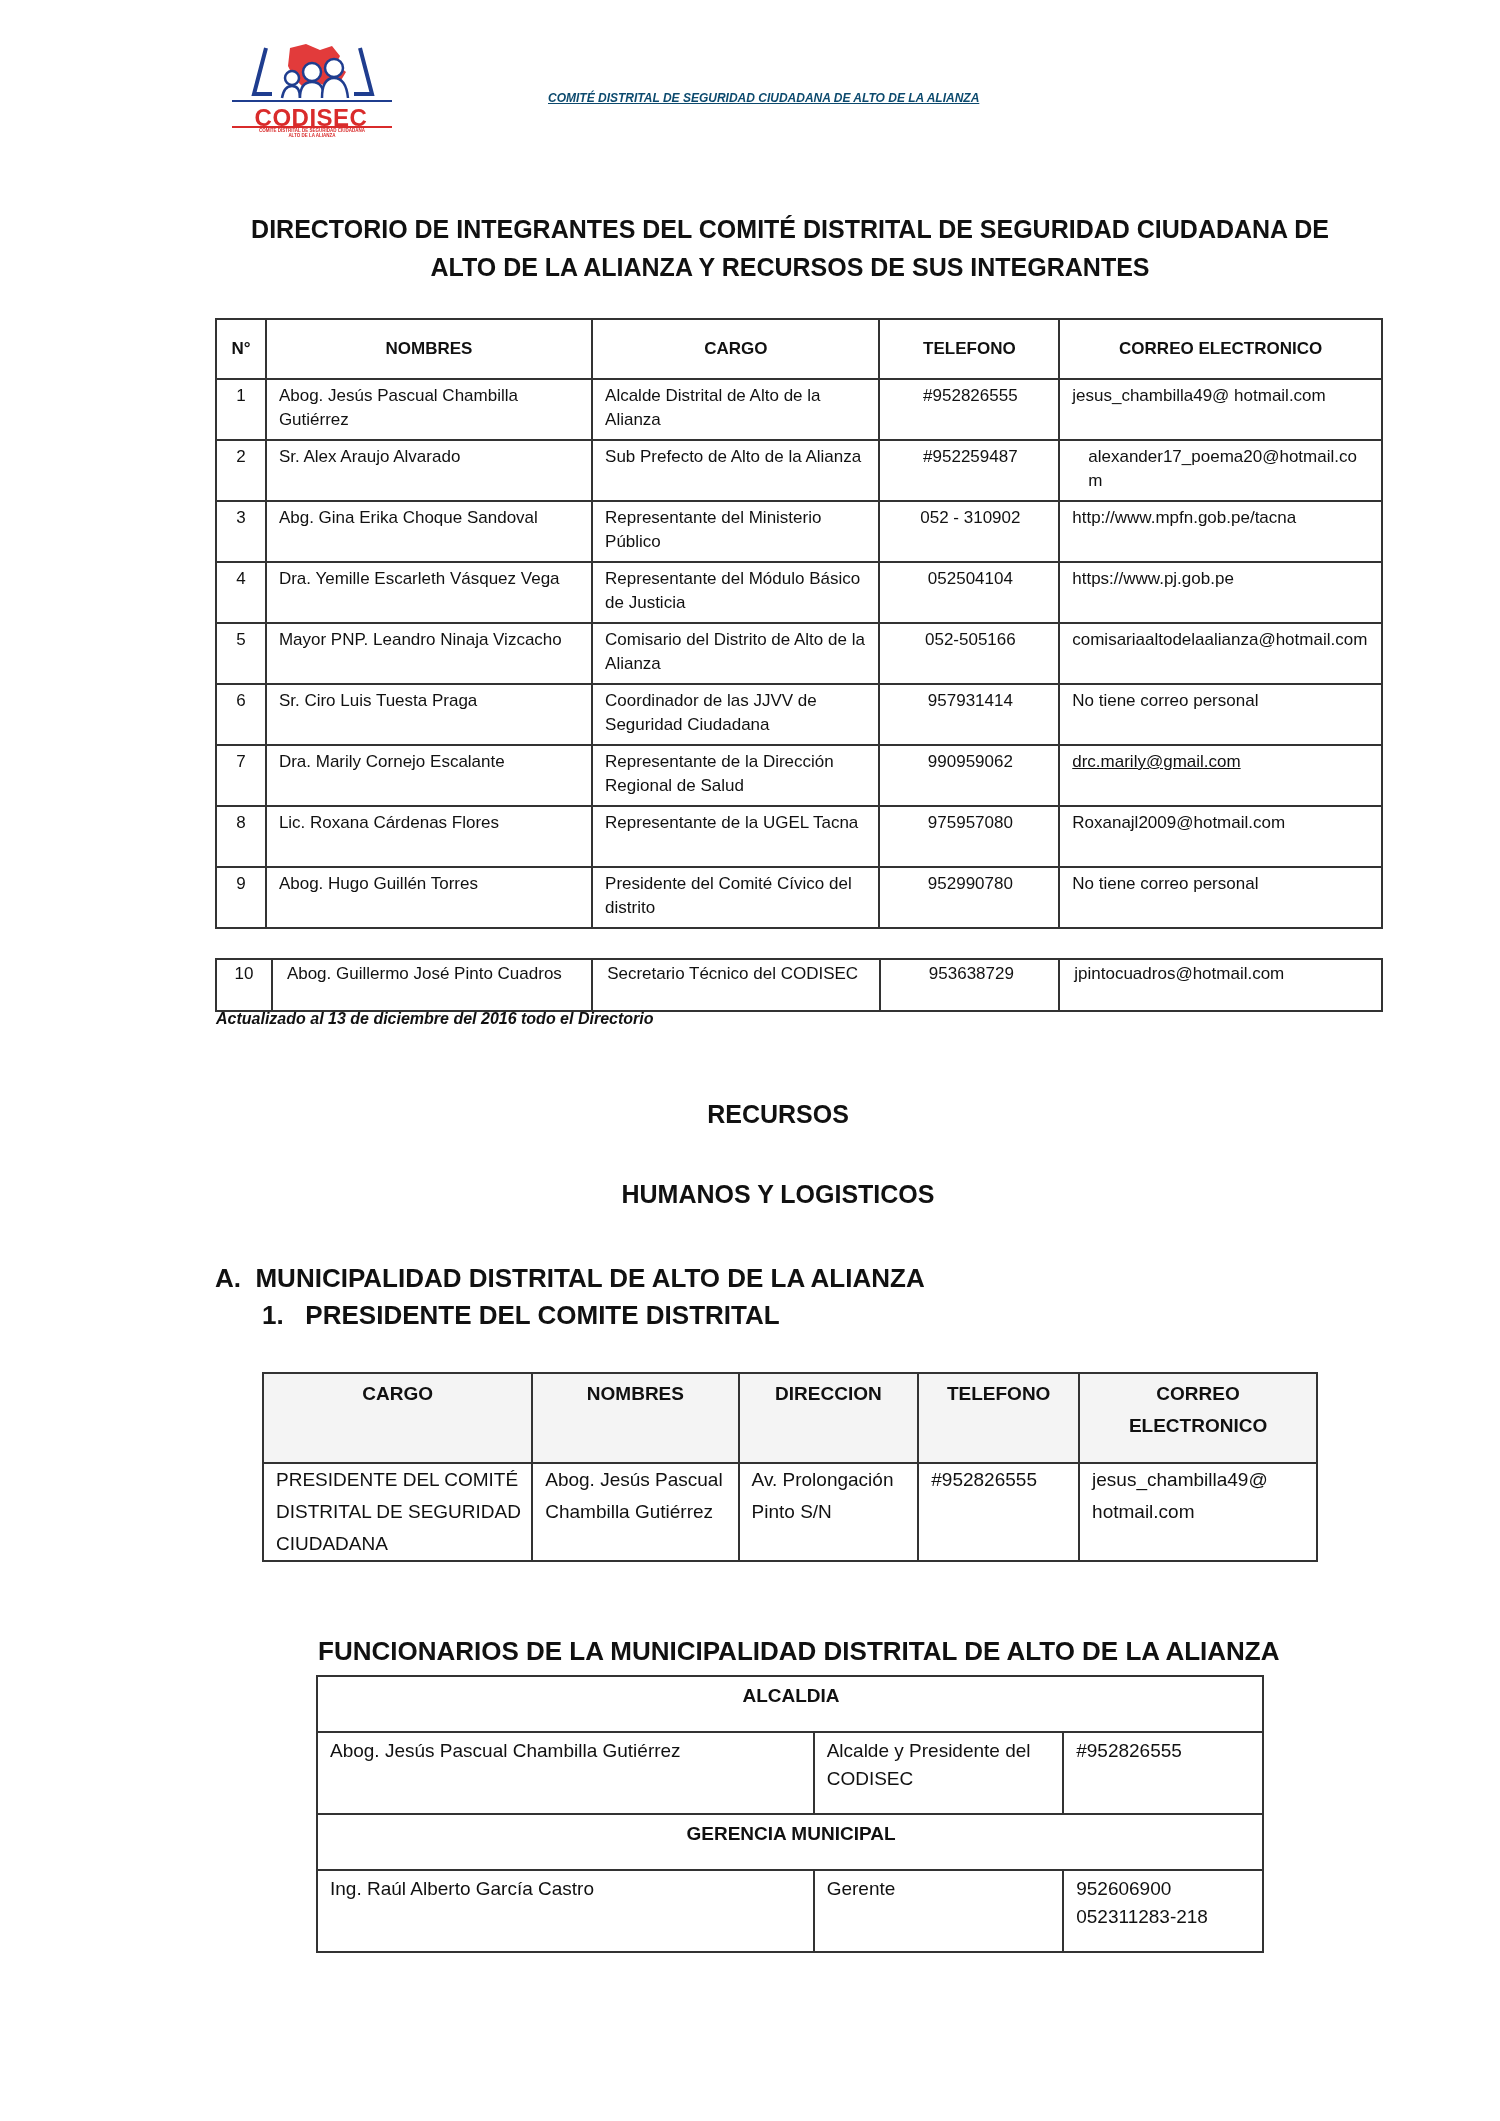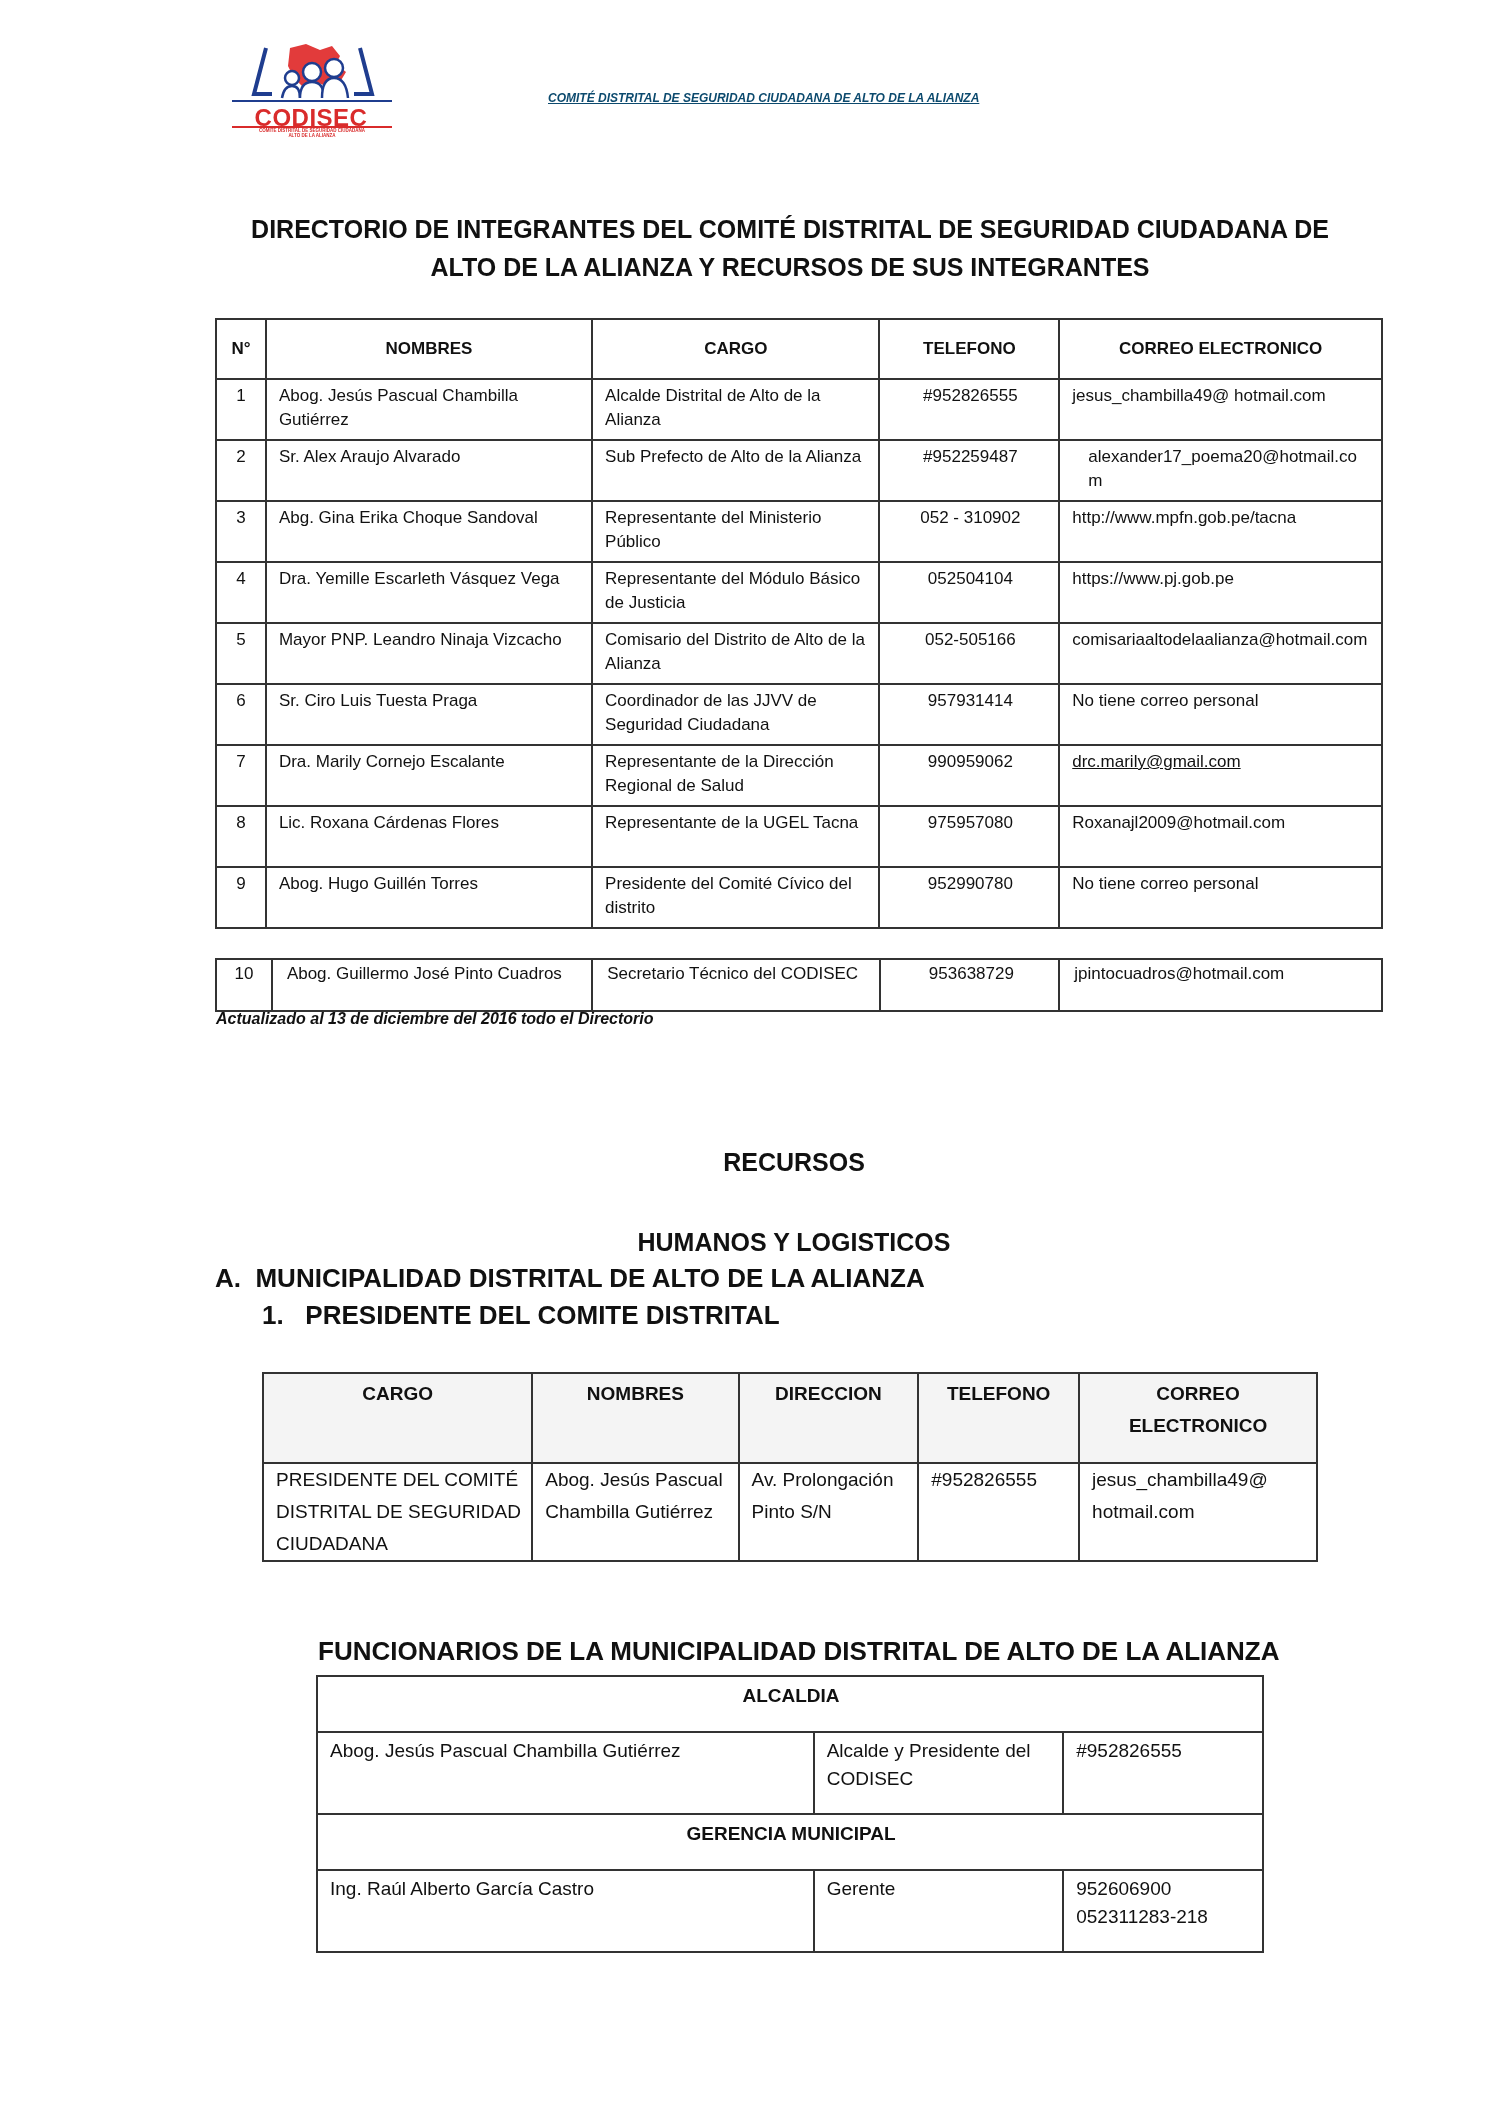--- a/index.html
+++ b/index.html
@@ -43,21 +43,21 @@
 
     .t1b { left: 215px; top: 958px; width: 1168px; font-size: 17px; line-height: 24px; }
     .t1b td { height: 52px; padding: 2px 10px 2px 14px; }
     .t1b td.num { text-align: center; padding: 2px 0; }
     .t1b td.tel { text-align: center; }
 
     .updated {
       left: 216px; top: 1010px; font-size: 16px; font-style: italic; font-weight: bold;
     }
 
-    .h-center { left: 204px; width: 1180px; text-align: center; font-size: 25px; font-weight: bold; margin-top: 48px; }
+    .h-center { left: 188px; width: 1180px; text-align: center; font-size: 25px; font-weight: bold; }
 
     .sec-a { left: 215px; top: 1263px; font-size: 26px; font-weight: bold; }
     .sec-1 { left: 262px; top: 1300px; font-size: 26px; font-weight: bold; }
 
     .t2 { left: 262px; top: 1372px; width: 1056px; font-size: 19px; line-height: 32px; }
     .t2 th { background: #f4f4f4; height: 90px; font-weight: bold; vertical-align: top; padding-top: 4px; font-size: 19px; line-height: 32px; }
     .t2 td { height: 98px; padding: 0 10px 0 12px; border-radius: 12px; }
 
     .fun-title { left: 318px; top: 1636px; font-size: 26px; font-weight: bold; white-space: nowrap; }
 

